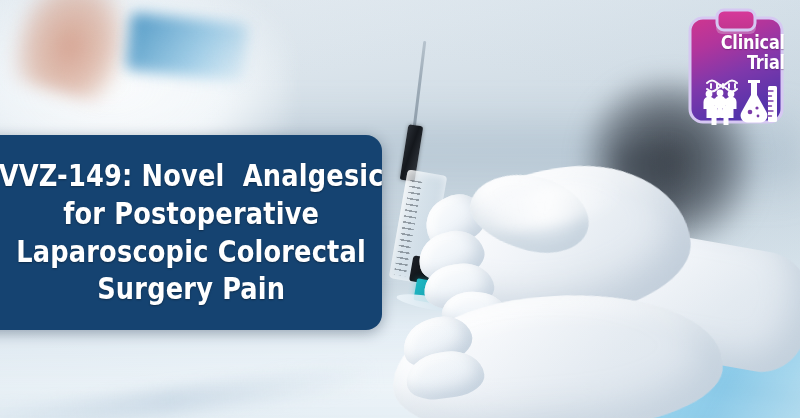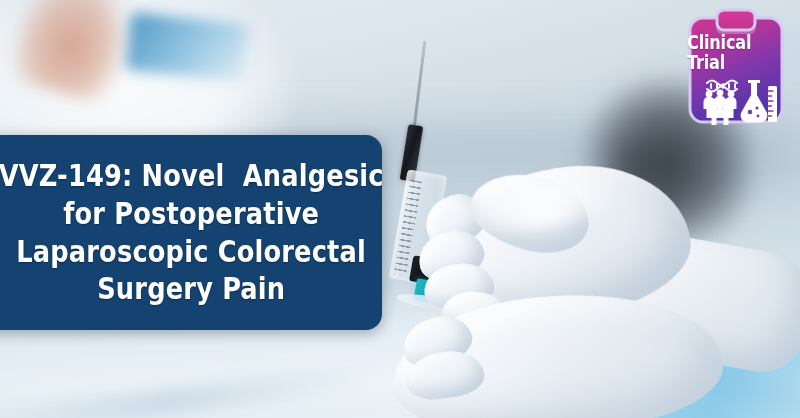--- a/index.html
+++ b/index.html
@@ -302,21 +302,21 @@
     left: 684px;
     top: 8px;
     width: 104px;
     height: 120px;
   }
   .badge-svg { display: block; width: 104px; height: 120px; }
   .badge-text {
     position: absolute;
     left: 0; right: 0;
     top: 24px;
-    text-align: left;
+    text-align: right;
     pointer-events: none;
   }
   .badge-text span {
     display: block;
     color: #ffffff;
     font-family: "DejaVu Sans Condensed", "Liberation Sans Narrow", "Liberation Sans", sans-serif;
     font-weight: bold;
     font-size: 19px;
     line-height: 1.06;
     letter-spacing: -0.2px;

